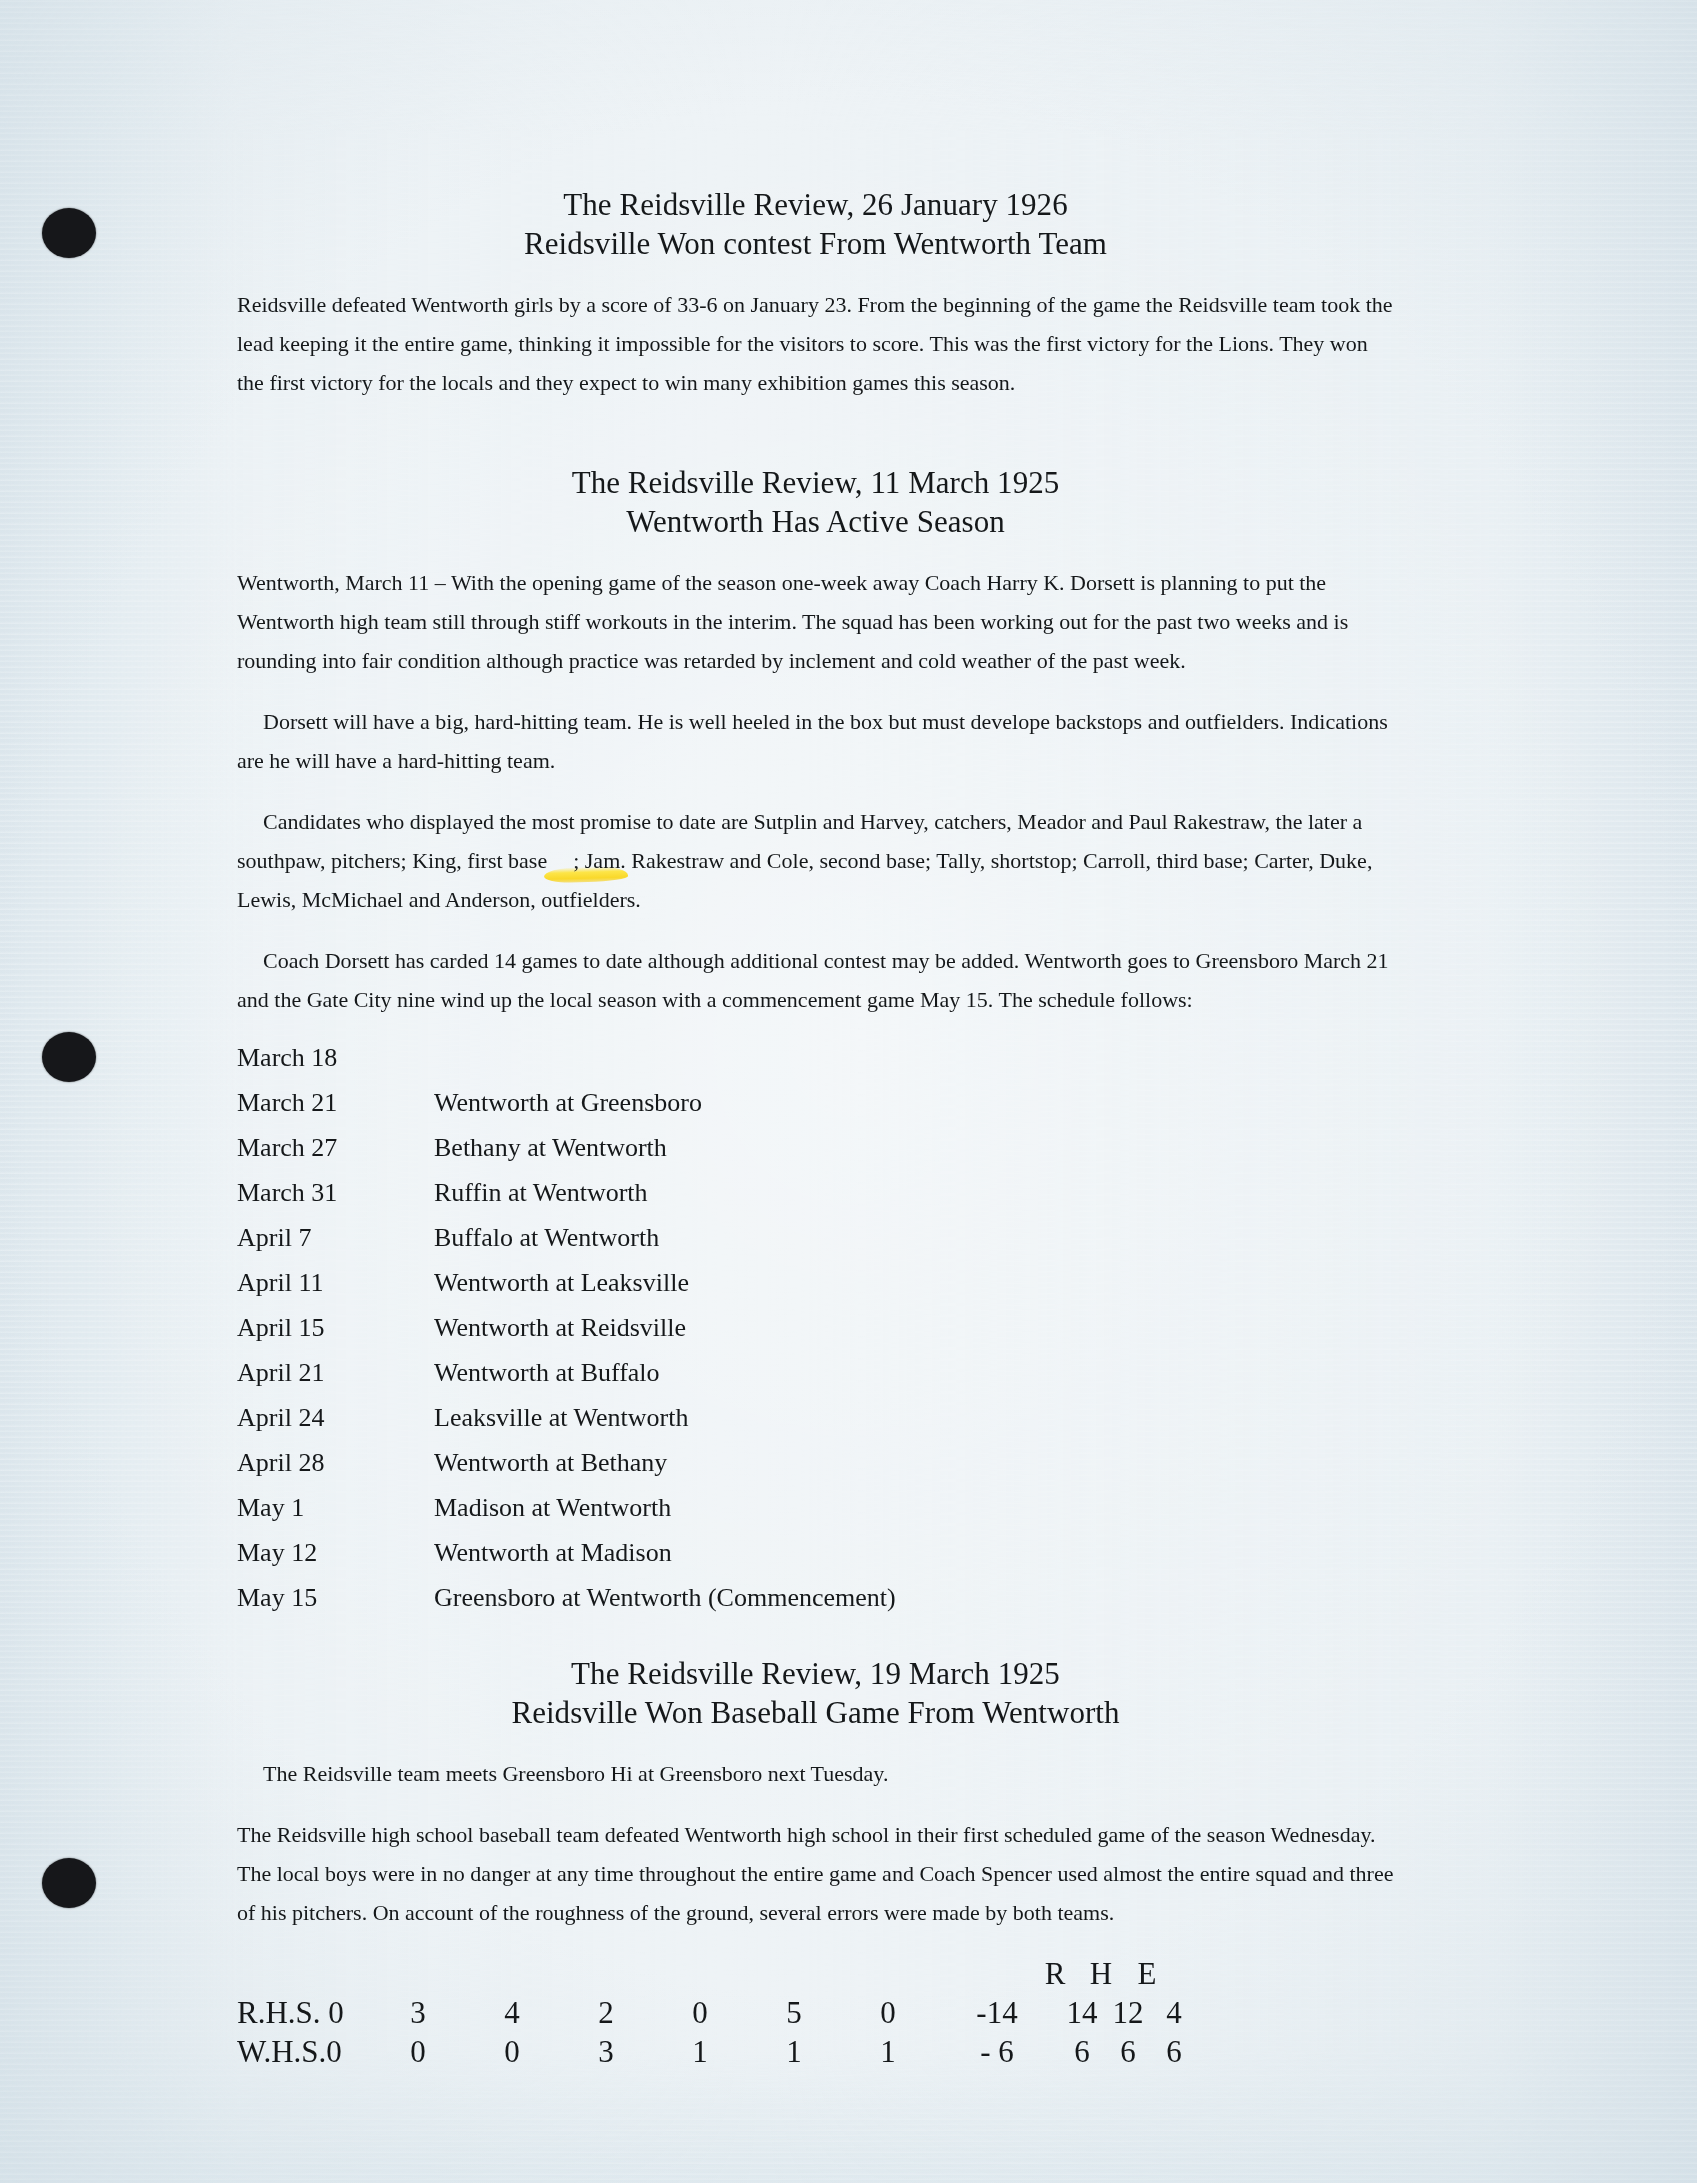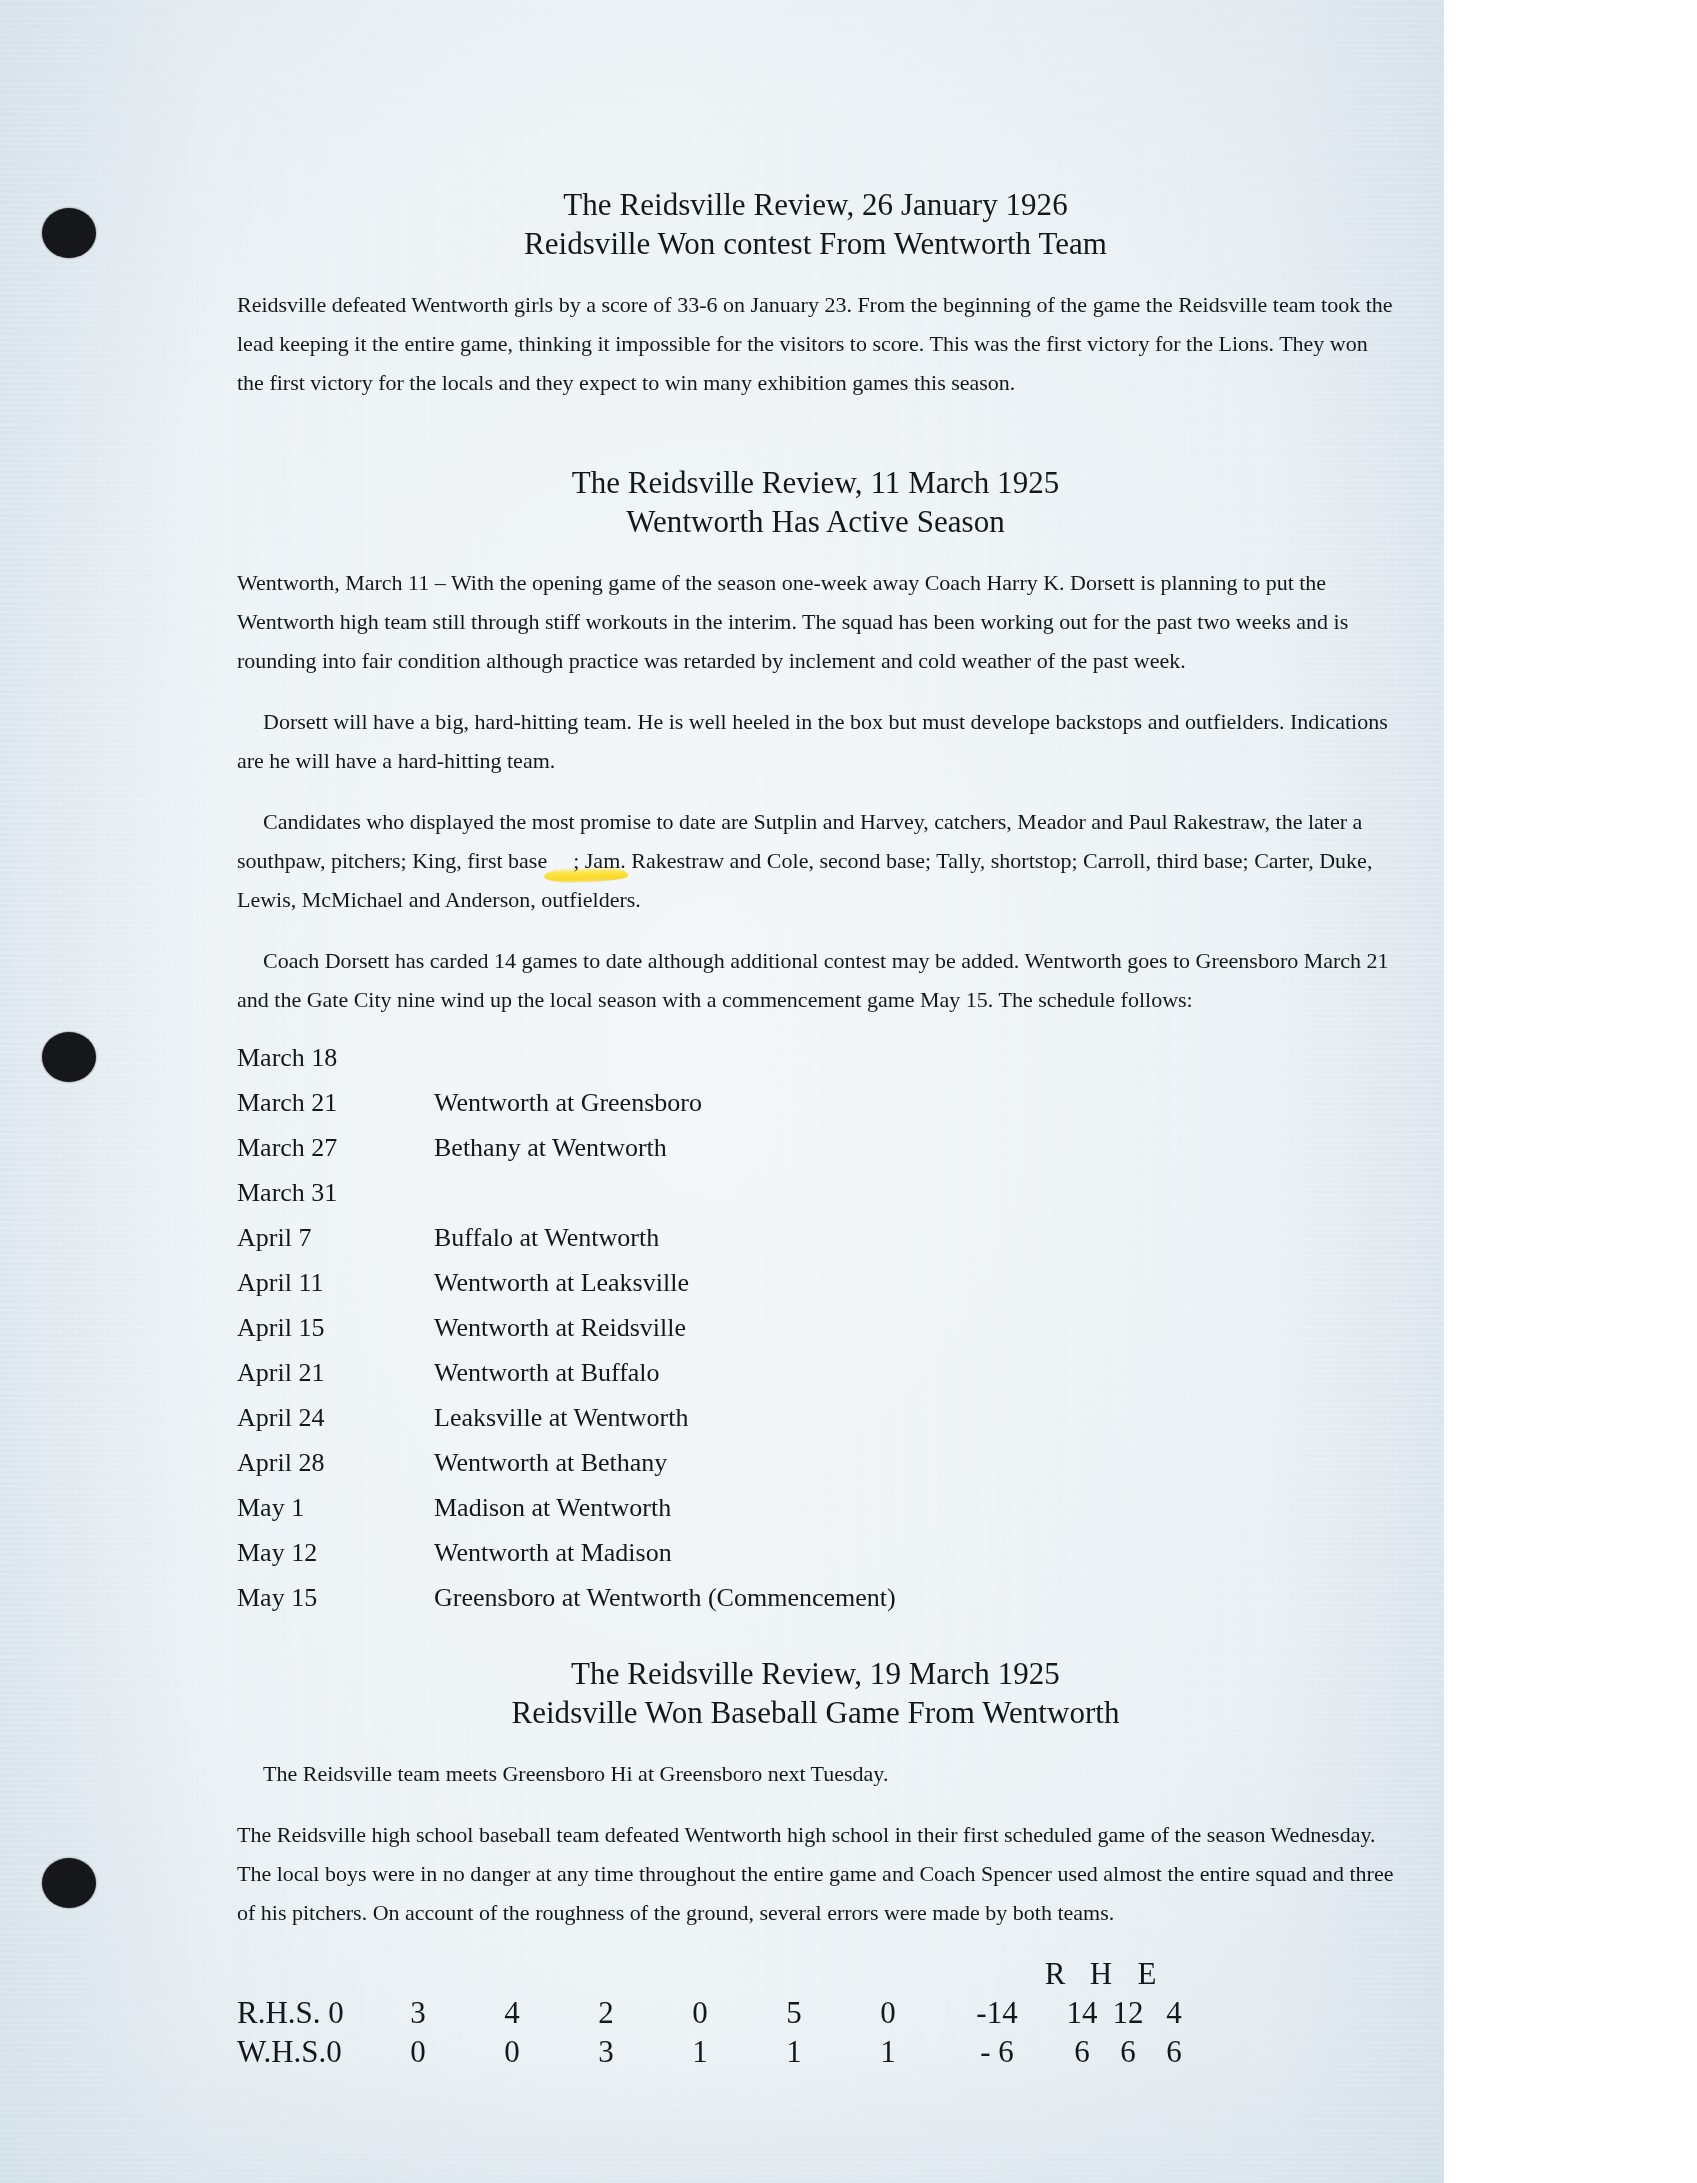--- a/index.html
+++ b/index.html
@@ -5,21 +5,21 @@
 <style>
   html, body {
     margin: 0;
     padding: 0;
     background: #ffffff;
   }
 
   
   .scan-page {
     position: relative;
-    width: 1444px;
+    width: 1697px;
     height: 2183px;
     background: #eef3f6;
     overflow: hidden;
     font-family: "Liberation Serif", "DejaVu Serif", serif;
     color: #15181a;
     -webkit-font-smoothing: antialiased;
   }
 
   
   .paper-texture {
@@ -190,20 +190,21 @@
         <li class="schedule-row">
           <span class="schedule-date">March 21</span>
           <span class="schedule-matchup">Wentworth at Greensboro</span>
         </li>
         <li class="schedule-row">
           <span class="schedule-date">March 27</span>
           <span class="schedule-matchup">Bethany at Wentworth</span>
         </li>
         <li class="schedule-row">
           <span class="schedule-date">March 31</span>
+          <span class="schedule-matchup">Ruffin at Wentworth</span>
         </li>
         <li class="schedule-row">
           <span class="schedule-date">April 7</span>
           <span class="schedule-matchup">Buffalo at Wentworth</span>
         </li>
         <li class="schedule-row">
           <span class="schedule-date">April 11</span>
           <span class="schedule-matchup">Wentworth at Leaksville</span>
         </li>
         <li class="schedule-row">

